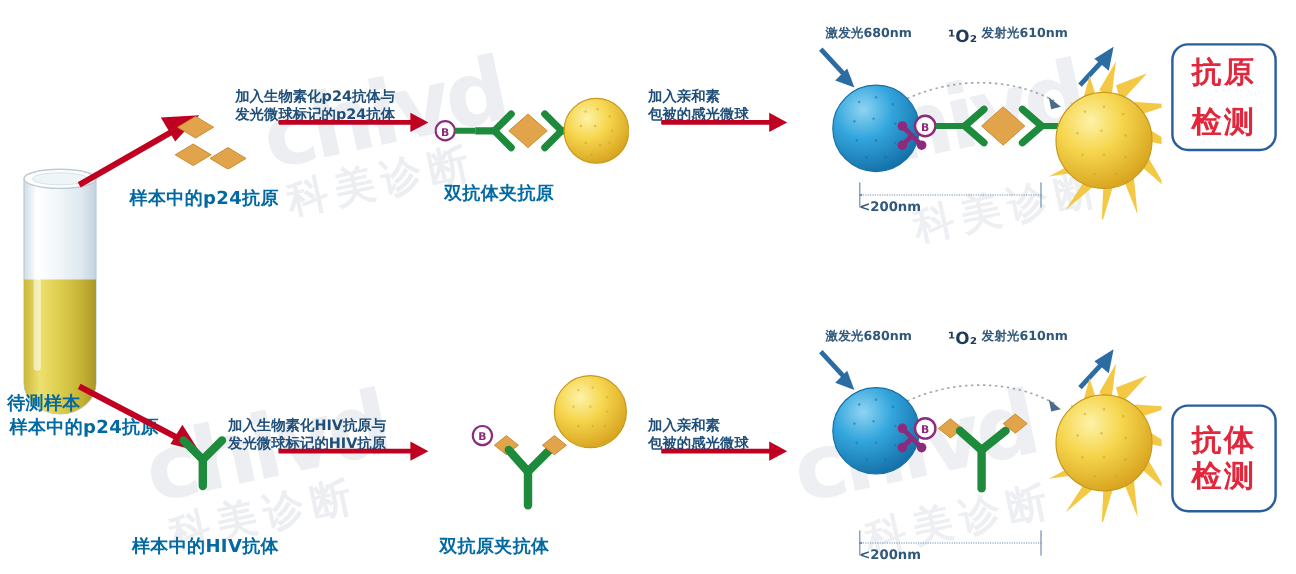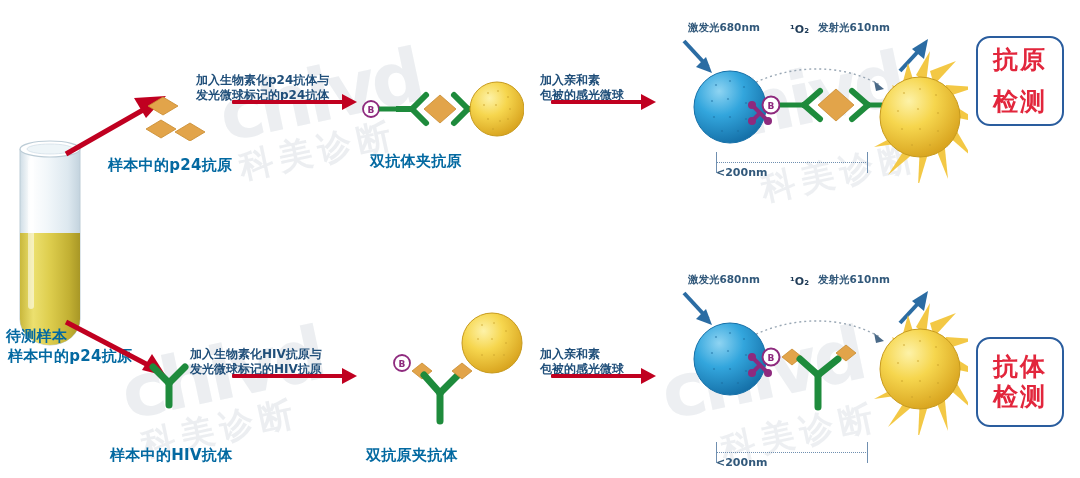--- a/index.html
+++ b/index.html
@@ -26,21 +26,21 @@
   
   .lbl-blue{
     color:#0369a1;font-weight:bold;font-size:15px;white-space:nowrap;
     letter-spacing:.3px;
   }
   .lbl-step{
     color:#1f4e79;font-weight:bold;font-size:12px;line-height:15px;
     text-align:left;white-space:nowrap;
   }
   .lbl-nm{color:#31587a;font-size:10.5px;font-weight:bold;white-space:nowrap;}
-  .lbl-o2{color:#1f3b57;font-size:11px;font-weight:bold;white-space:nowrap;}
+  .lbl-o2{color:#1f3b57;font-size:14px;font-weight:bold;white-space:nowrap;}
 
   
   .redarrow{position:absolute;height:0;}
   .redarrow .shaft{position:absolute;left:0;top:0;height:4px;background:#c00020;border-radius:1px;}
   .redarrow .head{
     position:absolute;width:0;height:0;
     border-top:8px solid transparent;border-bottom:8px solid transparent;
     border-left:15px solid #c00020;
   }
 

